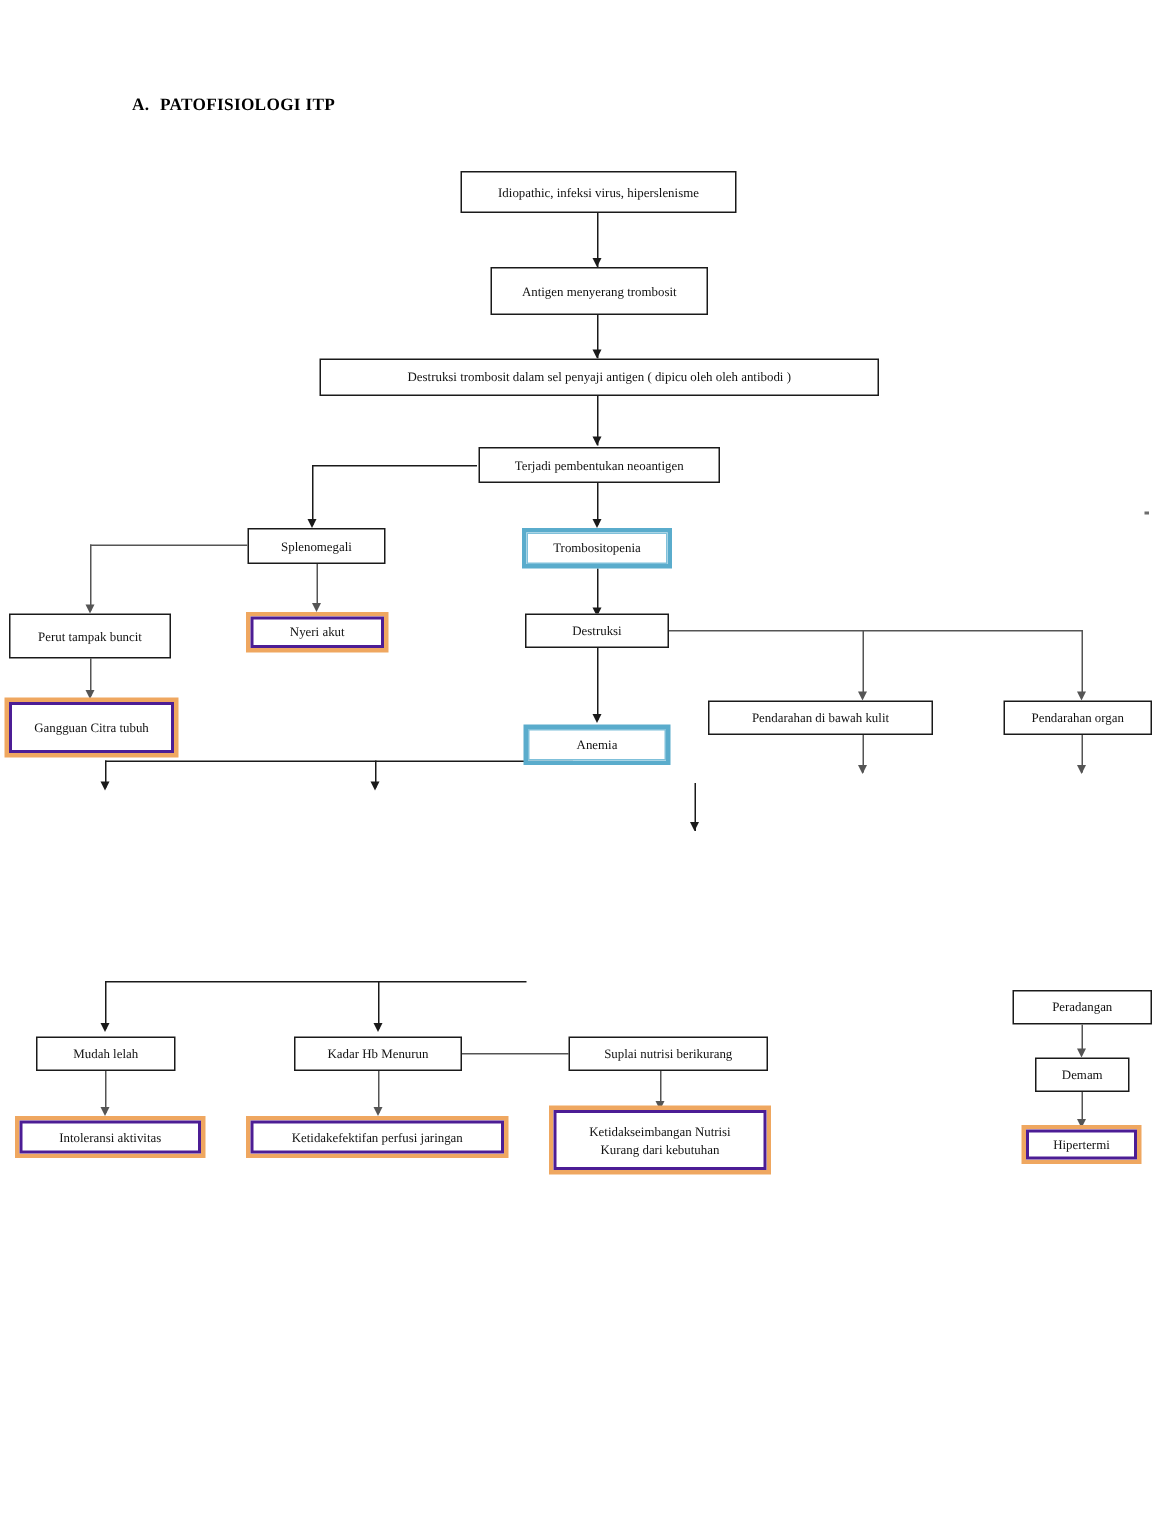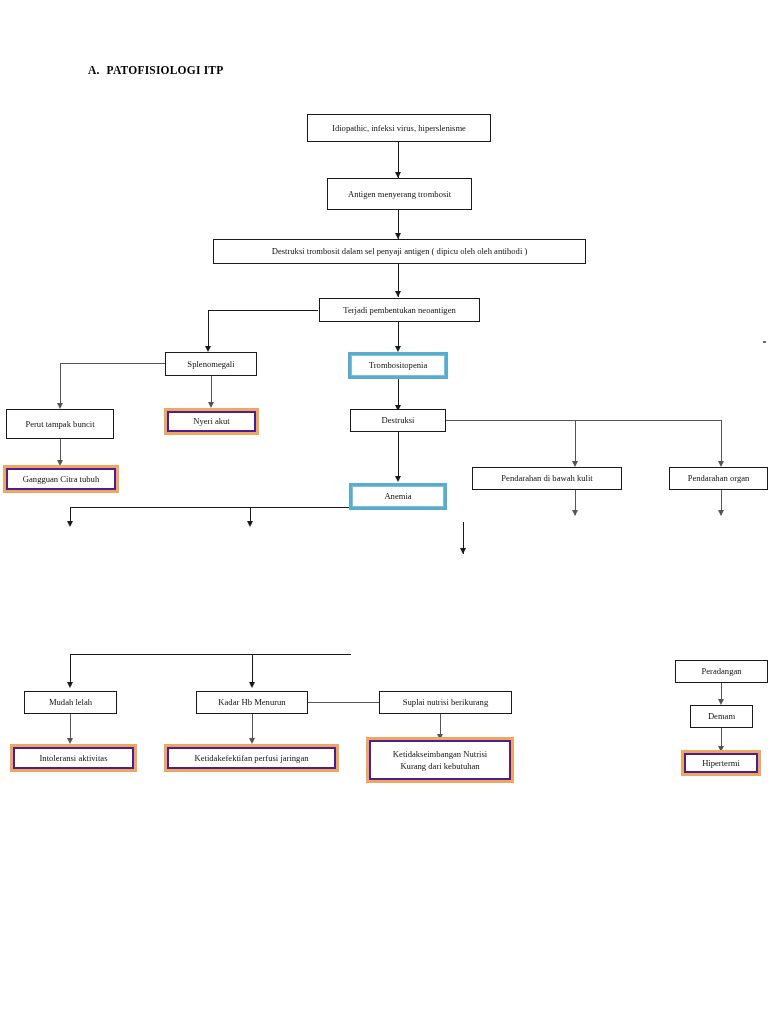--- a/index.html
+++ b/index.html
@@ -236,21 +236,21 @@
   </div>
 
   <div class="node orange" style="left:164px; top:408px; width:95px; height:27px;">
     <span class="inner">Nyeri akut</span>
   </div>
 
   <div class="node plain" style="left:350px; top:409px; width:96px; height:23px;">
     <span>Destruksi</span>
   </div>
 
-  <div class="node orange" style="left:3px; top:465px; width:116px; height:28px;">
+  <div class="node orange" style="left:3px; top:465px; width:116px; height:40px;">
     <span class="inner">Gangguan Citra tubuh</span>
   </div>
 
   <div class="node plain" style="left:472px; top:467px; width:150px; height:23px;">
     <span>Pendarahan di bawah kulit</span>
   </div>
 
   <div class="node plain" style="left:669px; top:467px; width:99px; height:23px;">
     <span>Pendarahan organ</span>
   </div>

